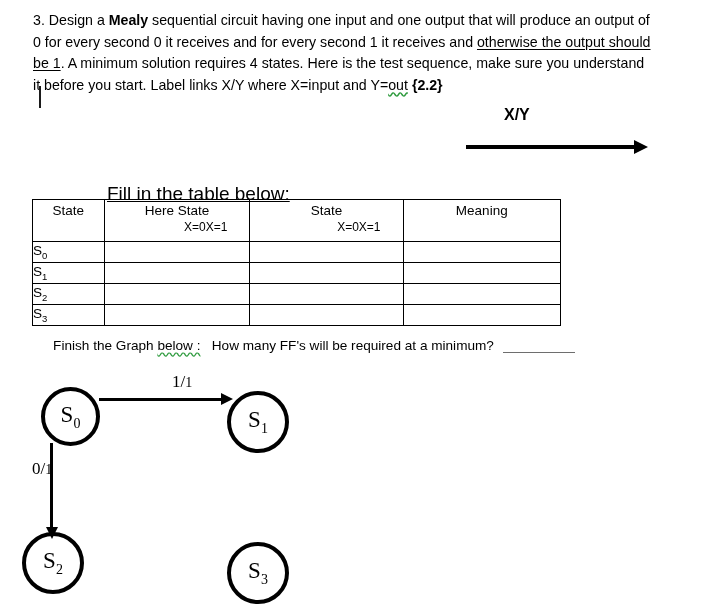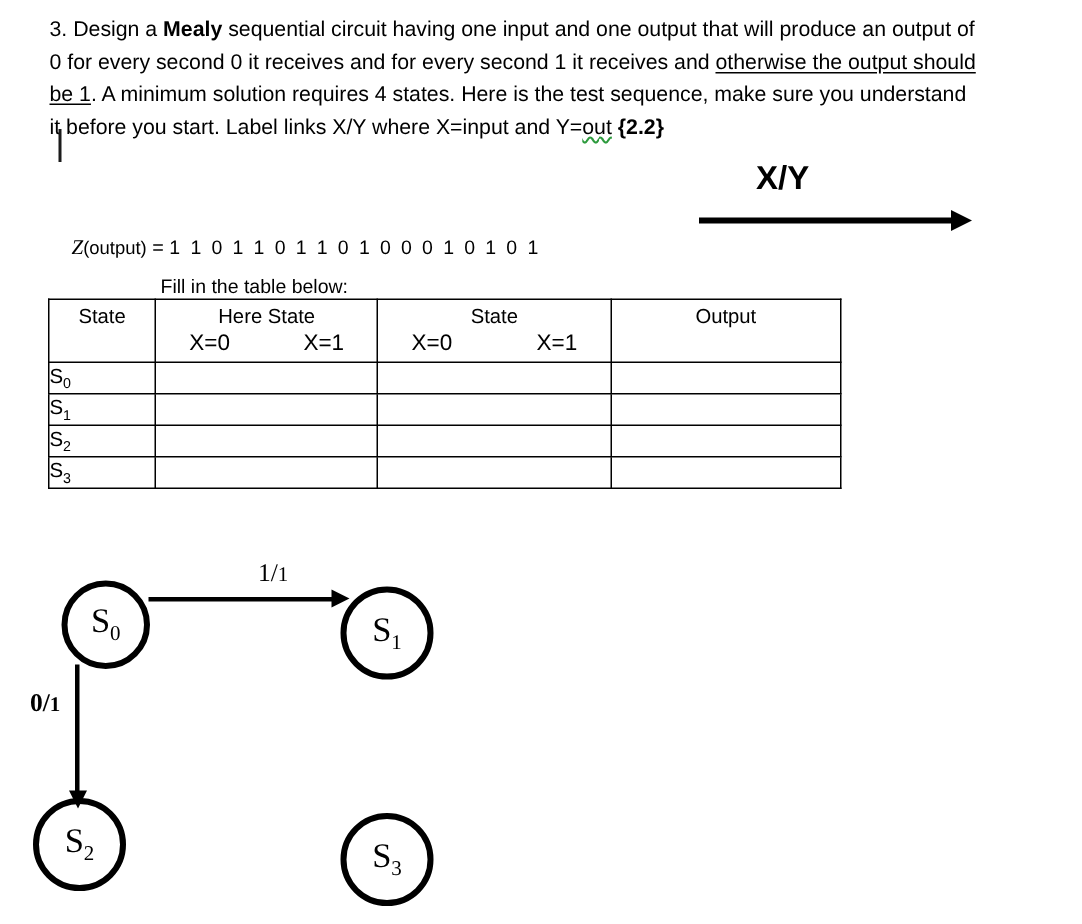--- a/index.html
+++ b/index.html
@@ -68,21 +68,21 @@
   .seq .sub { font-size: 12.3px; }
   .seq .bits { letter-spacing: 1.6px; font-size: 13px; }
   #seq-input  { left: 33px; top: 110px; }
   #seq-output { left: 33px; top: 142px; }
 
   
   .xy-label {
     position: absolute;
     left: 504px;
     top: 106px;
-    font-size: 22px;
+    font-size: 16px;
     font-weight: 600;
   }
   .xy-arrow-line {
     position: absolute;
     left: 466px;
     top: 145px;
     width: 170px;
     height: 4px;
     background: #000;
   }
@@ -94,21 +94,22 @@
     border-left: 14px solid #000;
     border-top: 7px solid transparent;
     border-bottom: 7px solid transparent;
   }
 
   
   .fill-caption {
     position: absolute;
     left: 107px;
     top: 183px;
-    font-size: 13px;
+    font-size: 19px;
+    text-decoration: underline;
   }
 
   
   table.statetable {
     position: absolute;
     left: 32px;
     top: 199px;
     width: 529px;
     border-collapse: collapse;
     font-size: 13.5px;
@@ -124,23 +125,23 @@
   .c-meaning { width: 196px; }
 
   .hdr-cell {
     height: 41px;
     vertical-align: top;
     text-align: center;
   }
   .hdr-title { display: block; padding-top: 3px; }
   .hdr-subs {
     display: flex;
-    justify-content: space-between;
+    justify-content: flex-end;
     padding: 2px 22px 0 22px;
-    font-size: 15px;
+    font-size: 12px;
   }
   .row-cell { height: 20px; }
   .state-cell {
     text-align: left;
     padding-left: 6px;
     font-size: 13.6px;
   }
   .state-cell sub { font-size: 9.5px; }
 
   
@@ -204,38 +205,35 @@
     border-left: 6px solid transparent;
     border-right: 6px solid transparent;
   }
   .edge-label {
     position: absolute;
     font-size: 17px;
     font-family: "Liberation Serif", serif;
   }
   .edge-label .den { font-size: 14px; }
   #label-s0s1 { left: 172px; top: 17px; }
-  #label-s0s2 { left: 20px;  top: 104px; font-weight: bold; }
+  #label-s0s2 { left: 32px;  top: 104px; }
 </style>
 </head>
 <body>
 
 <div class="page">
 
   <div class="statement">
     <span>3.</span>
     <span>Design a </span><b>Mealy</b><span> sequential circuit having one input and one output that will produce an output of 0 for every second 0 it receives and for every second 1 it receives and </span><span class="u">otherwise the output should be 1</span><span>. A minimum solution requires 4 states. Here is the test sequence, make sure you understand it before you start. Label links X/Y where X=input and Y=</span><span class="squiggle">out</span> <b>{2.2}</b>
   </div>
 
   <div class="caret"></div>
 
 
-  <div class="seq" id="seq-output">
-    <span class="var">Z</span><span class="sub">(output)</span><span> = </span><span class="bits">1 1 0 1 1 0 1 1 0 1 0 0 0 1 0 1 0 1</span>
-  </div>
 
   <div class="xy-label">X/Y</div>
   <div class="xy-arrow-line"></div>
   <div class="xy-arrow-head"></div>
 
   <div class="fill-caption">Fill in the table below:</div>
 
   <table class="statetable">
     <colgroup>
       <col class="c-state">
@@ -256,21 +254,21 @@
           </span>
         </th>
         <th class="hdr-cell">
           <span class="hdr-title">State</span>
           <span class="hdr-subs">
             <span>X=0</span>
             <span>X=1</span>
           </span>
         </th>
         <th class="hdr-cell">
-          <span class="hdr-title">Output</span>
+          <span class="hdr-title">Meaning</span>
         </th>
       </tr>
     </thead>
     <tbody>
       <tr>
         <td class="row-cell state-cell"><span>S</span><sub>0</sub></td>
         <td class="row-cell"></td>
         <td class="row-cell"></td>
         <td class="row-cell"></td>
       </tr>
@@ -288,20 +286,23 @@
       </tr>
       <tr>
         <td class="row-cell state-cell"><span>S</span><sub>3</sub></td>
         <td class="row-cell"></td>
         <td class="row-cell"></td>
         <td class="row-cell"></td>
       </tr>
     </tbody>
   </table>
 
+  <div class="finish-line">
+    <span>Finish the Graph </span><span class="squiggle">below :</span><span>   How many FF's will be required at a minimum? </span><span class="blank"></span>
+  </div>
 
   <div class="diagram">
 
     <div class="node" id="node-s0">
       <span><span>S</span><sub>0</sub></span>
     </div>
 
     <div class="node" id="node-s1">
       <span><span>S</span><sub>1</sub></span>
     </div>

